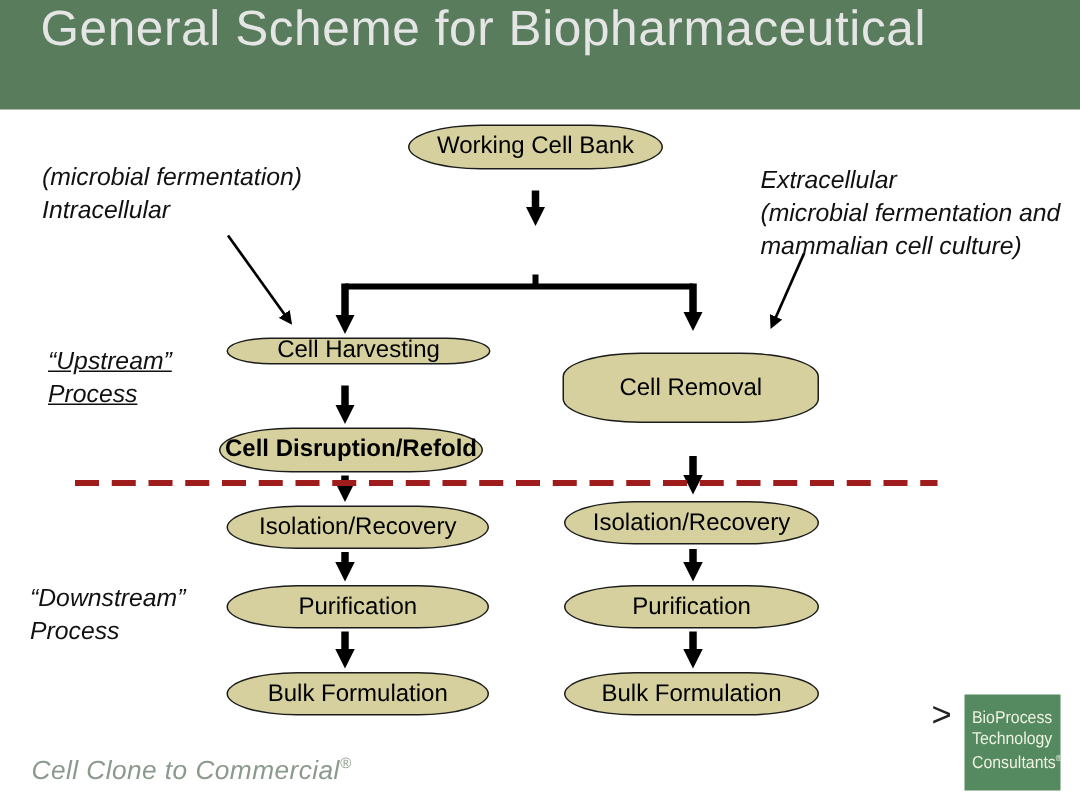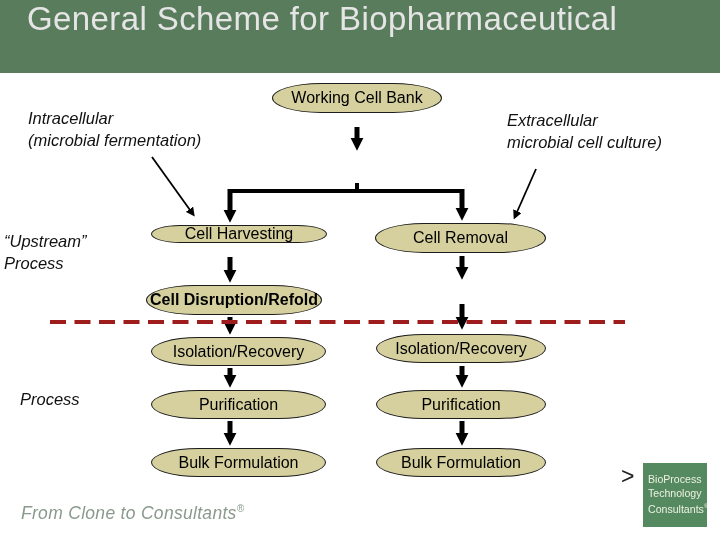--- a/index.html
+++ b/index.html
@@ -73,46 +73,48 @@
     <path d="M462,421 L462,434" stroke="#000" stroke-width="5" fill="none" marker-end="url(#mh)"></path>
 
     <path d="M152,157 L190,210" stroke="#000" stroke-width="1.8" fill="none" marker-end="url(#ms)"></path>
     <path d="M536,169 L517,212" stroke="#000" stroke-width="1.8" fill="none" marker-end="url(#ms)"></path>
 
     <path d="M50,322 L625,322" stroke="#9e1c1c" stroke-width="4" fill="none" stroke-dasharray="16 8.5"></path>
   </svg>
 
   <div class="node" style="left:272px; top:83px;  width:170px; height:30px;">Working Cell Bank</div>
   <div class="node" style="left:151px; top:225px; width:176px; height:18px;">Cell Harvesting</div>
-  <div class="node" style="left:375px; top:223px; width:171px; height:30px;">Cell Removal</div>
+  <div class="node" style="left:375px; top:235px; width:171px; height:47px;">Cell Removal</div>
   <div class="node" style="left:146px; top:285px; width:176px; height:30px;font-weight:bold;">Cell Disruption/Refold</div>
   <div class="node" style="left:151px; top:337px; width:175px; height:29px;">Isolation/Recovery</div>
   <div class="node" style="left:376px; top:334px; width:170px; height:29px;">Isolation/Recovery</div>
   <div class="node" style="left:151px; top:390px; width:175px; height:29px;">Purification</div>
   <div class="node" style="left:376px; top:390px; width:170px; height:29px;">Purification</div>
   <div class="node" style="left:151px; top:448px; width:175px; height:29px;">Bulk Formulation</div>
   <div class="node" style="left:376px; top:448px; width:170px; height:29px;">Bulk Formulation</div>
 
   <div class="side-label" style="left:28px; top:107px;">
+    <div>(microbial fermentation)</div>
     <div>Intracellular</div>
-    <div>(microbial fermentation)</div>
   </div>
   <div class="side-label" style="left:507px; top:109px;">
     <div>Extracellular</div>
-    <div>microbial cell culture)</div>
+    <div>(microbial fermentation and</div>
+    <div>mammalian cell culture)</div>
   </div>
-  <div class="side-label" style="left:4px; top:230px;">
+  <div class="side-label" style="left:32px; top:230px;text-decoration:underline;">
     <div>“Upstream”</div>
     <div>Process</div>
   </div>
   <div class="side-label" style="left:20px; top:388px;">
+    <div>“Downstream”</div>
     <div>Process</div>
   </div>
 
-  <div class="footer"><span>From Clone to Consultants</span><sup>®</sup></div>
+  <div class="footer"><span>Cell Clone to Commercial</span><sup>®</sup></div>
 
   <div class="chevron">&gt;</div>
   <div class="logo-box">
     <div class="logo-line">BioProcess</div>
     <div class="logo-line">Technology</div>
     <div class="logo-line"><span>Consultants</span><sup>®</sup></div>
   </div>
 
 </div>
 

